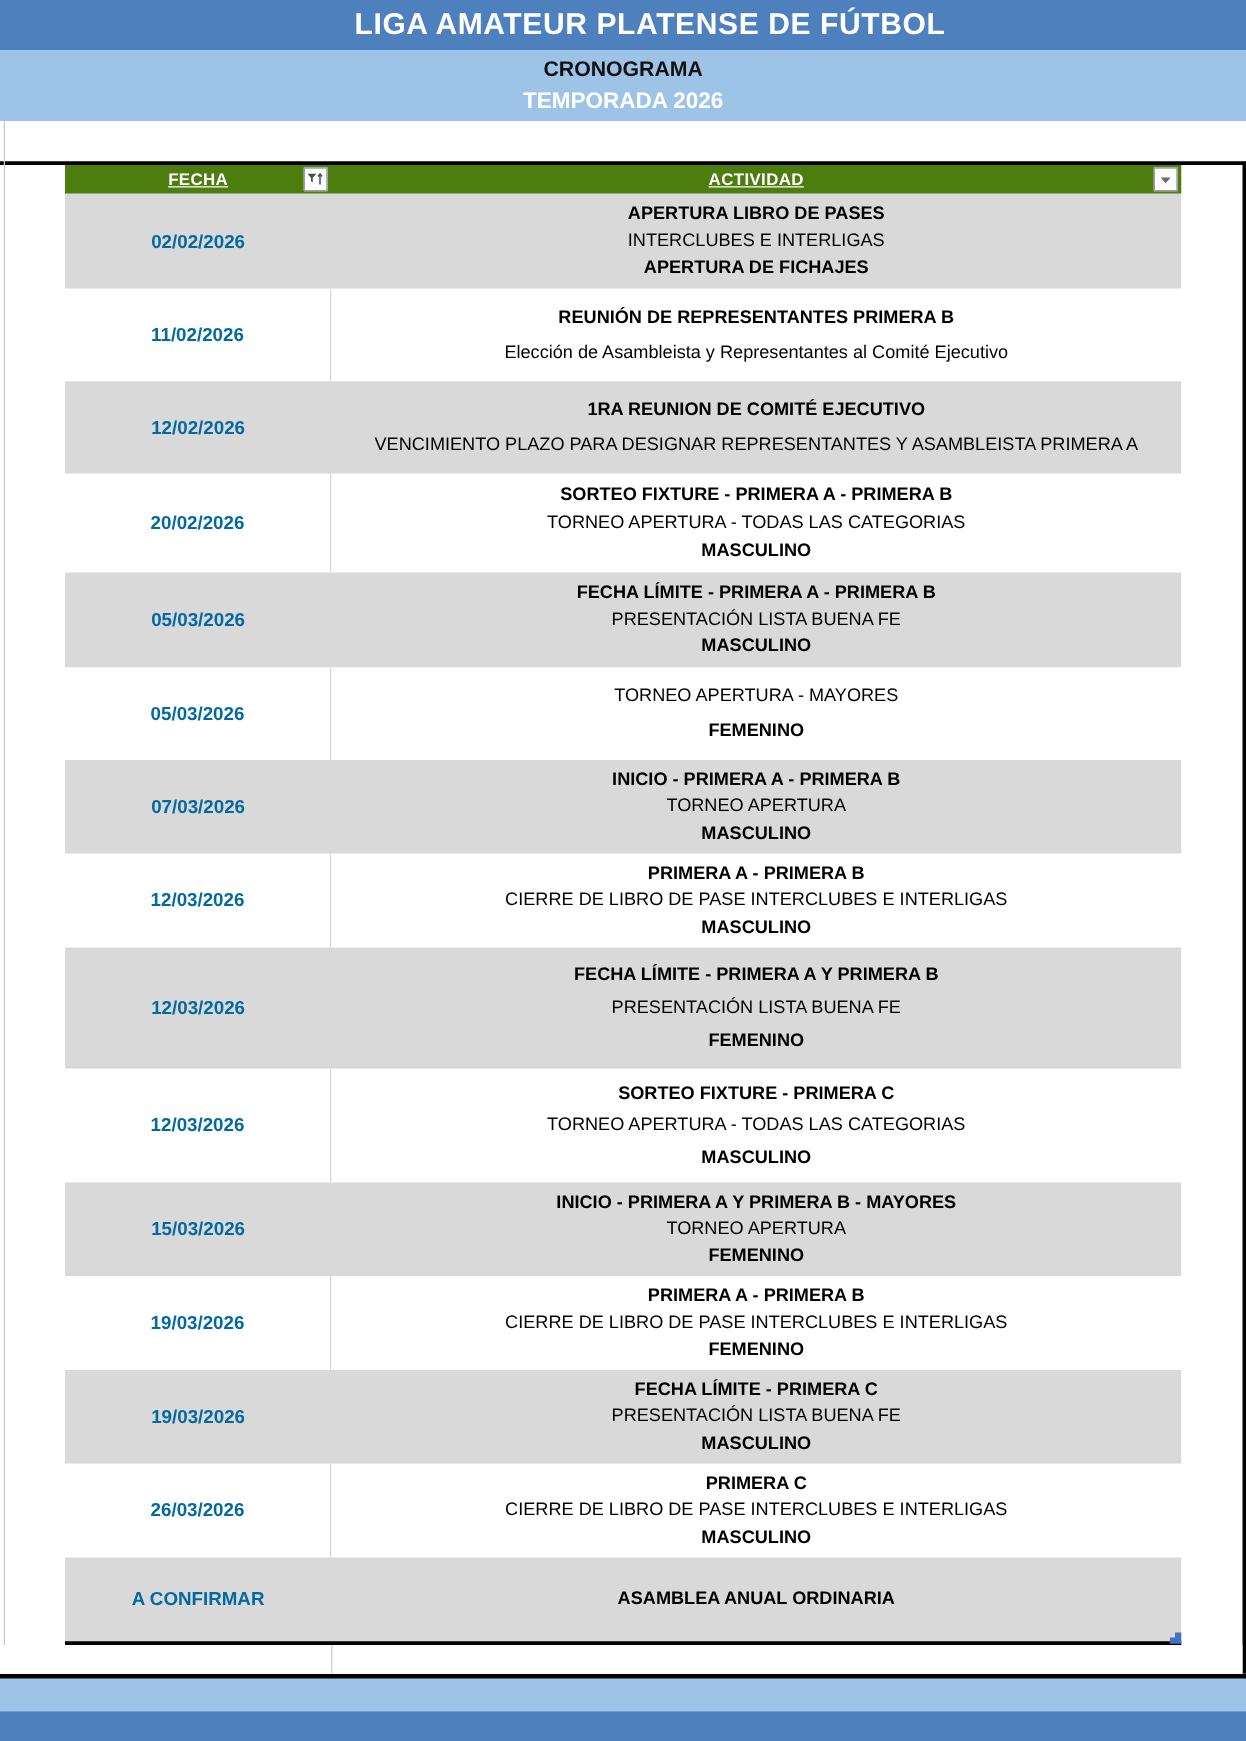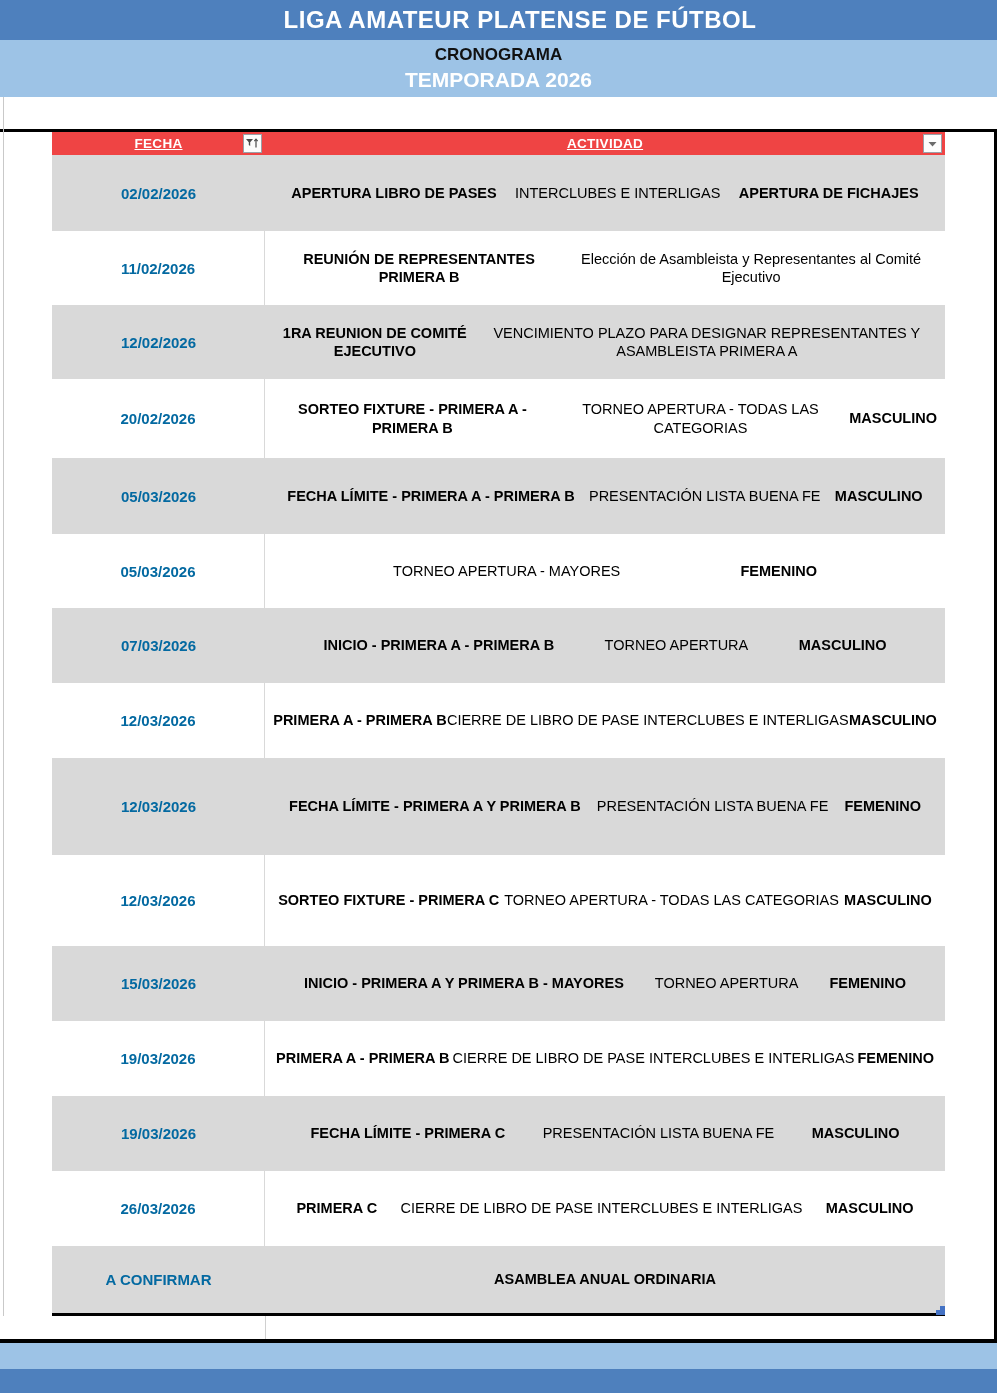--- a/index.html
+++ b/index.html
@@ -6,48 +6,48 @@
   html,body { width:997px; height:1393px; background:#fff; overflow:hidden;
               font-family:"Liberation Sans", sans-serif; }
   .page { position:relative; width:997px; height:1393px; background:#fff; }
 
   
   .band-title { height:40px; background:#4E80BD; display:flex; align-items:center; justify-content:center; }
   .band-title .t { color:#fff; font-weight:bold; font-size:24px; letter-spacing:.5px;margin-left:43px; }
   .band-sub { height:57px; background:#9DC3E6; display:flex; flex-direction:column;
               align-items:center; justify-content:space-evenly; padding:3px 0; }
   .band-sub .s1 { color:#111; font-weight:bold; font-size:17px; }
-  .band-sub .s2 { color:#fff; font-weight:bold; font-size:21px; }
+  .band-sub .s2 { color:#fff; font-weight:bold; font-size:18px; }
 
   .gap-top { height:32px; background:#fff; }
   .hline-top { height:3px; background:#000; width:100%; }
 
   
   .framed { position:relative; width:100%; border-right:3px solid #000; background:#fff; }
   .left-edge { position:absolute; left:3px; top:-35px; bottom:0; width:1px; background:#c9c9c9; }
 
   .sheet { position:relative; margin-left:52px; width:893px; }
 
   
-  .thead { display:flex; height:23px; background:#ef4444; }
+  .thead { display:flex; height:23px; background:#4d7c0f; }
   .th { position:relative; display:flex; align-items:center; justify-content:center; }
   .th.fecha { width:213px; }
   .th.act { flex:1; }
   .th .lbl { color:#fff; font-weight:bold; font-size:13.5px; text-decoration:underline; letter-spacing:.3px; }
   .fbtn { position:absolute; right:3px; top:2px; width:19px; height:19px; background:#fdfdfd;
           border:1px solid #9aa0a8; display:flex; align-items:center; justify-content:center; }
 
   
   .trow { display:flex; }
   .trow.shaded { background:#D9D9D9; }
   .trow.plain { background:#fff; }
   .cell-date { width:213px; display:flex; align-items:center; justify-content:center;
                font-weight:bold; font-size:15px; color:#0369a1; }
   .trow.plain .cell-date { border-right:1px solid #d9d9d9; }
-  .cell-act { flex:1; display:flex; flex-direction:row; justify-content:space-evenly;
+  .cell-act { flex:1; display:flex; flex-direction:column; justify-content:space-evenly;
               align-items:center; text-align:center; padding:4px 8px; }
   .aline { font-size:14.5px; color:#000; line-height:1.25; }
   .aline.b { font-weight:bold; }
   .trow.last { position:relative; border-bottom:3px solid #000; }
 
   .corner-mark { position:absolute; right:0; bottom:-2px; width:9px; height:11px; }
   .corner-mark .r1 { position:absolute; right:0; bottom:0; width:5px; height:9px; background:#4472C4; }
   .corner-mark .r2 { position:absolute; right:5px; bottom:0; width:4px; height:5px; background:#4472C4; }
 
   

